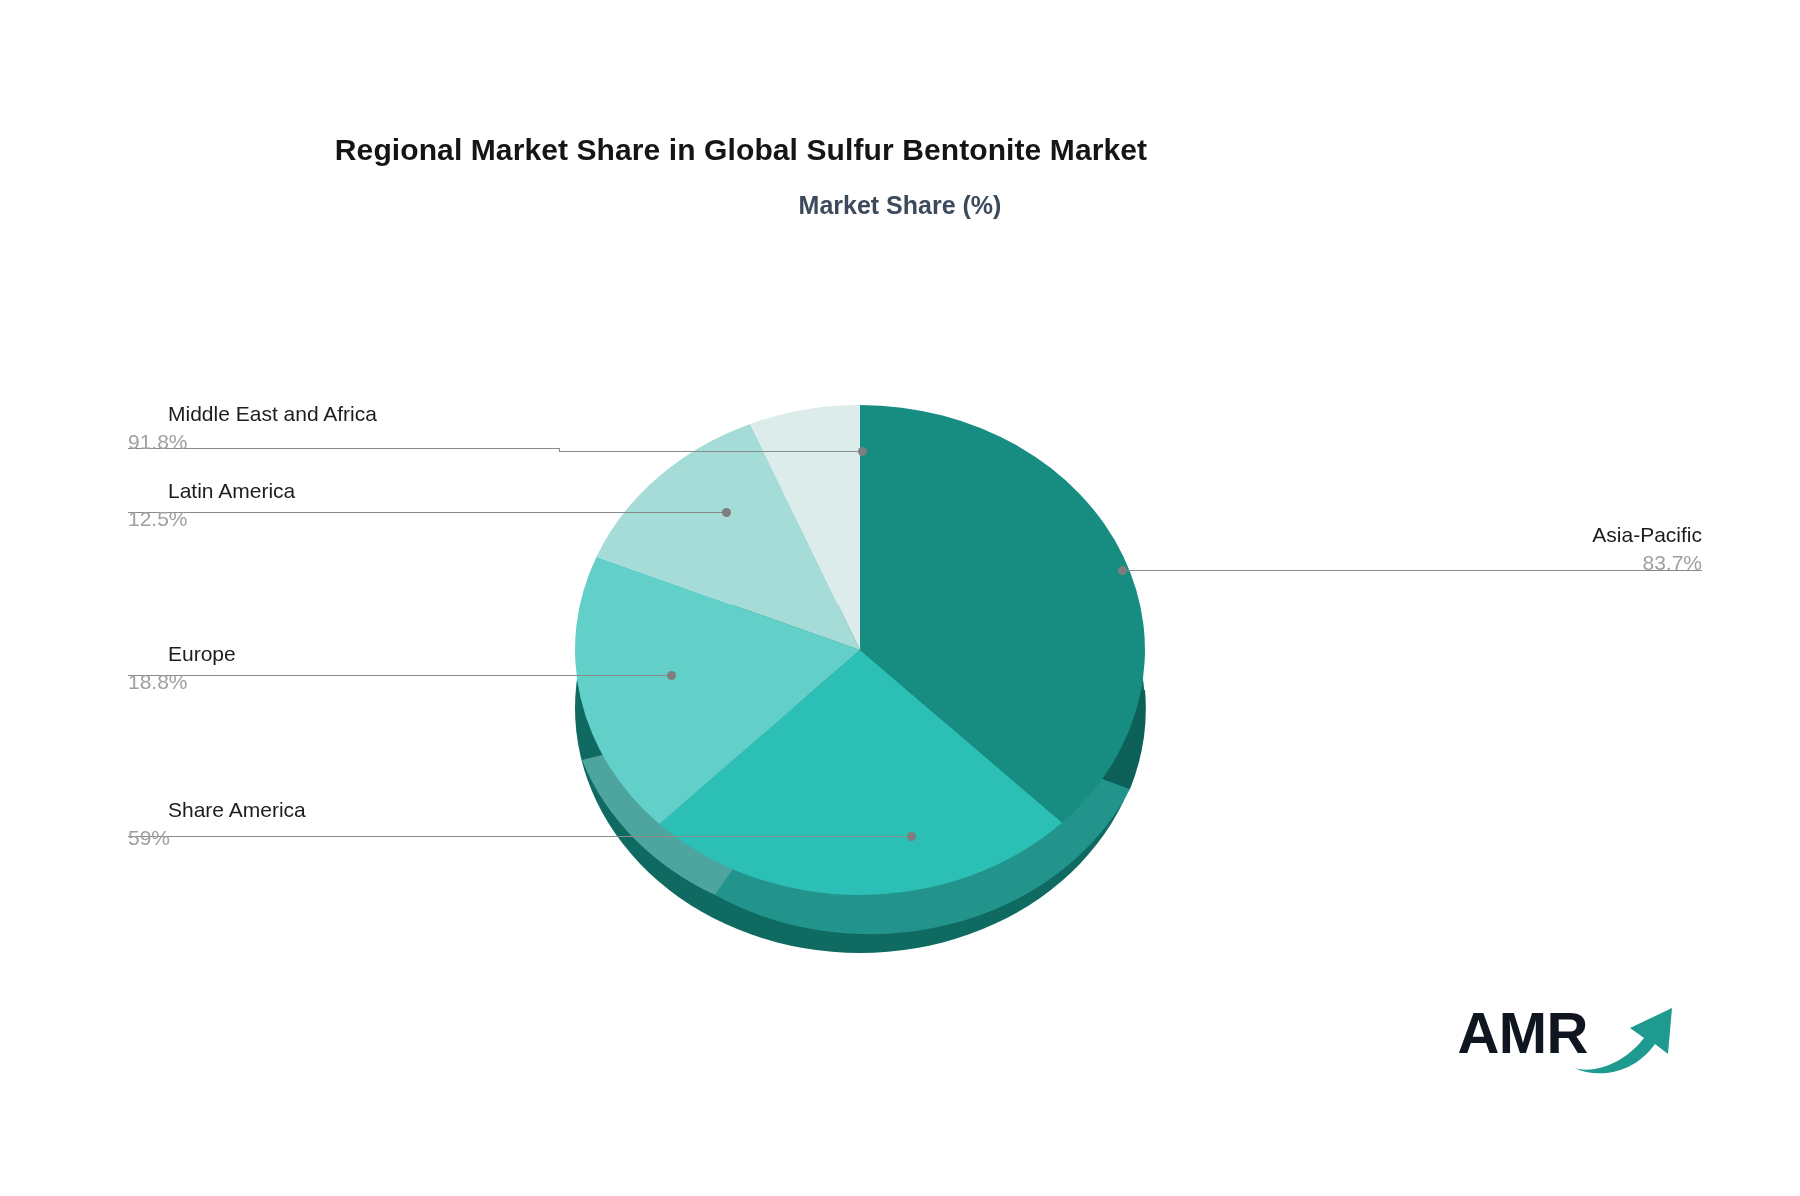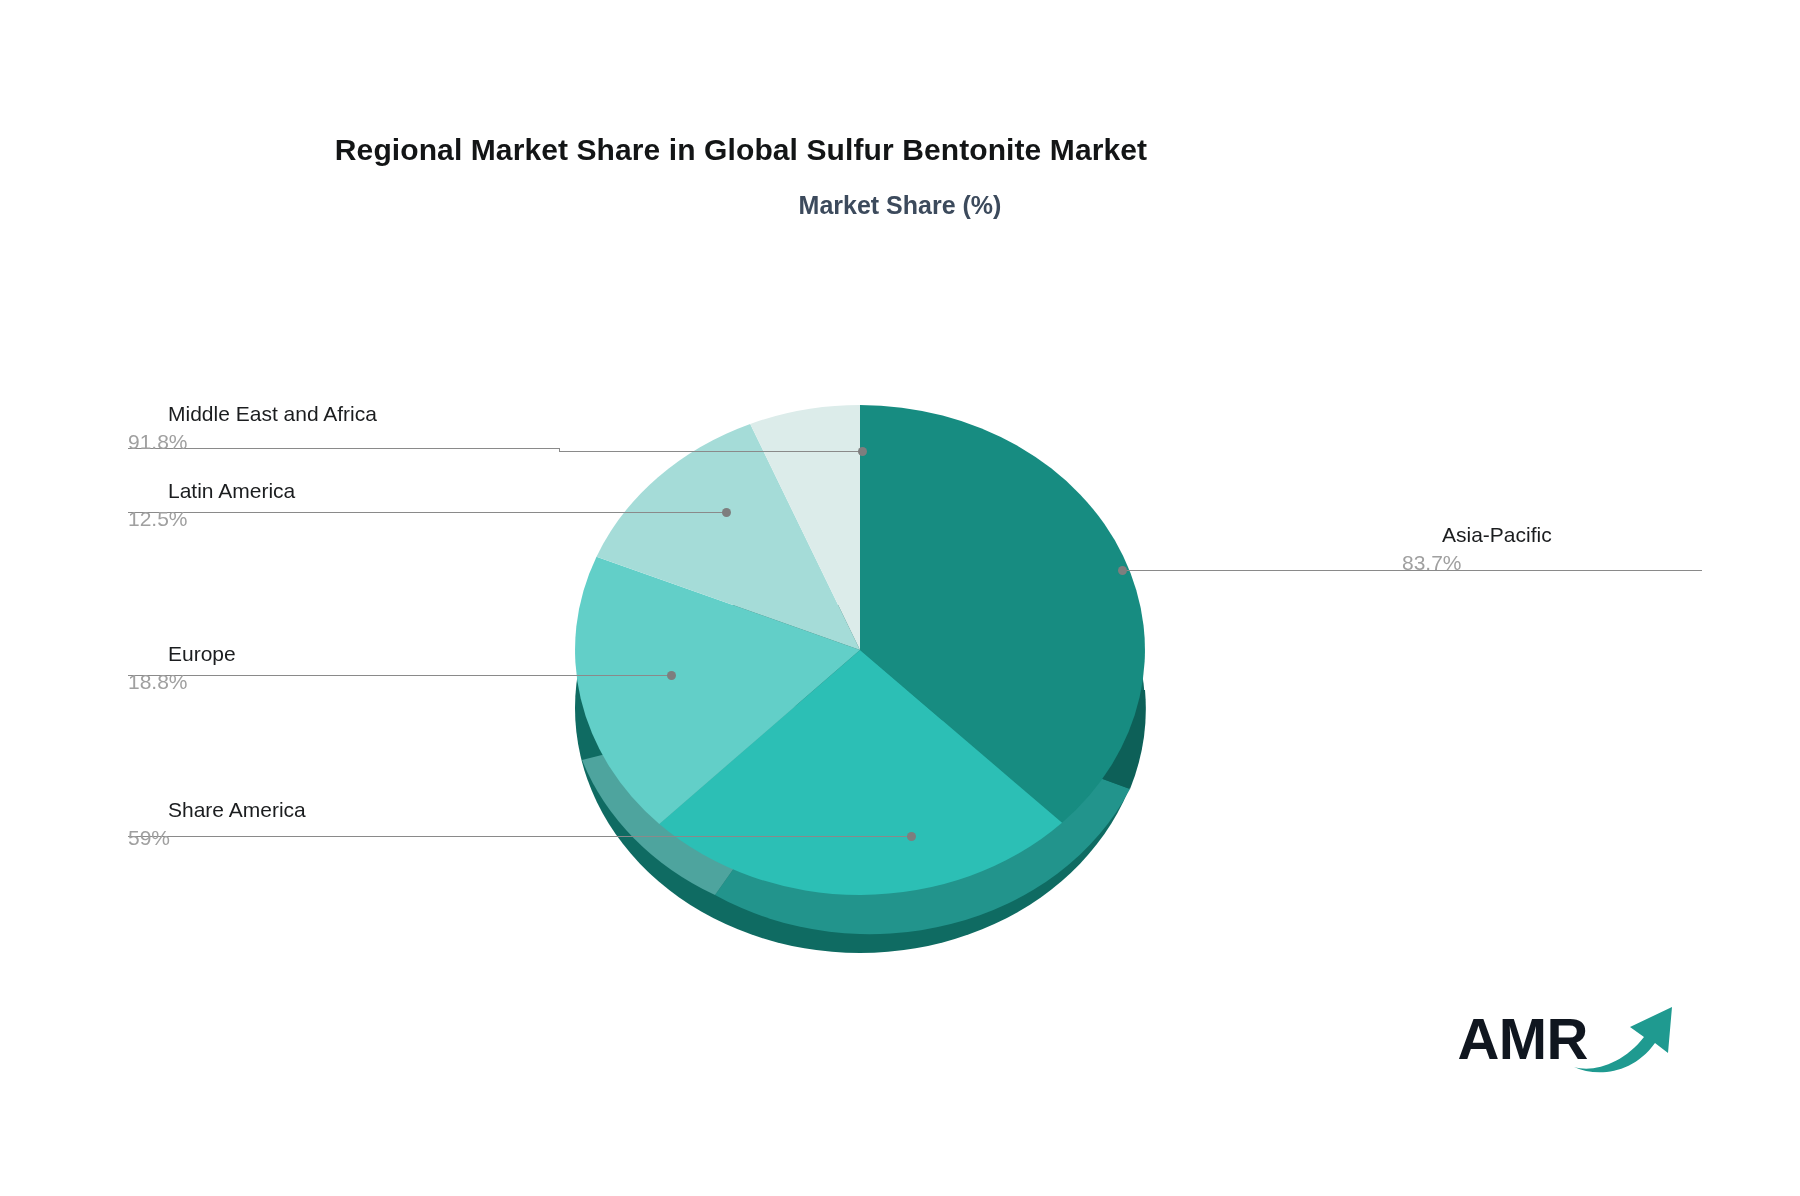--- a/index.html
+++ b/index.html
@@ -96,30 +96,30 @@
     white-space: nowrap;
     margin-left: 40px;
   }
   .callout .value {
     font-size: 21px;
     color: #a0a0a0;
     line-height: 1.35;
     white-space: nowrap;
   }
   .callout.right-align {
-    text-align: left;
+    text-align: right;
   }
 
   
   .amr-logo {
     position: absolute;
     right: 118px;
     bottom: 122px;
     display: flex;
-    align-items: center;
+    align-items: flex-start;
     height: 70px;
   }
   .amr-text {
     font-size: 58px;
     font-weight: bold;
     color: #10161f;
     letter-spacing: -0.5px;
     line-height: 1;
   }
   .amr-arrow {

